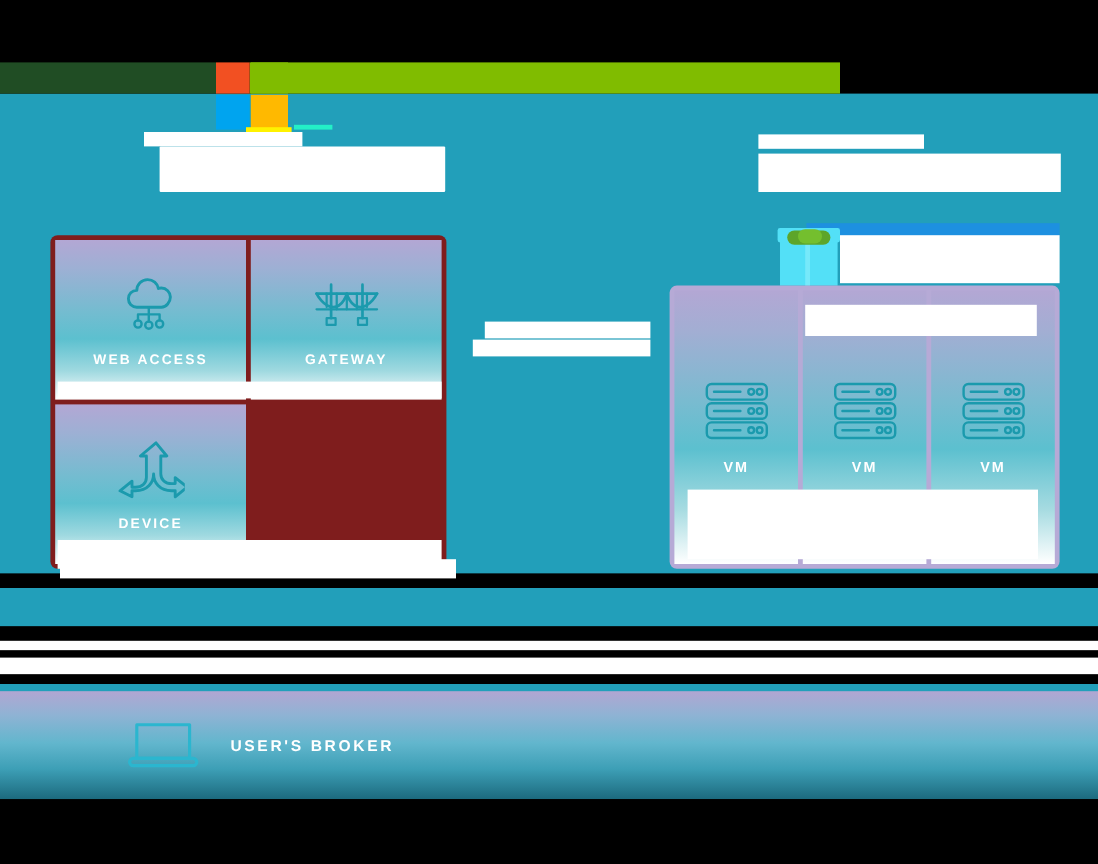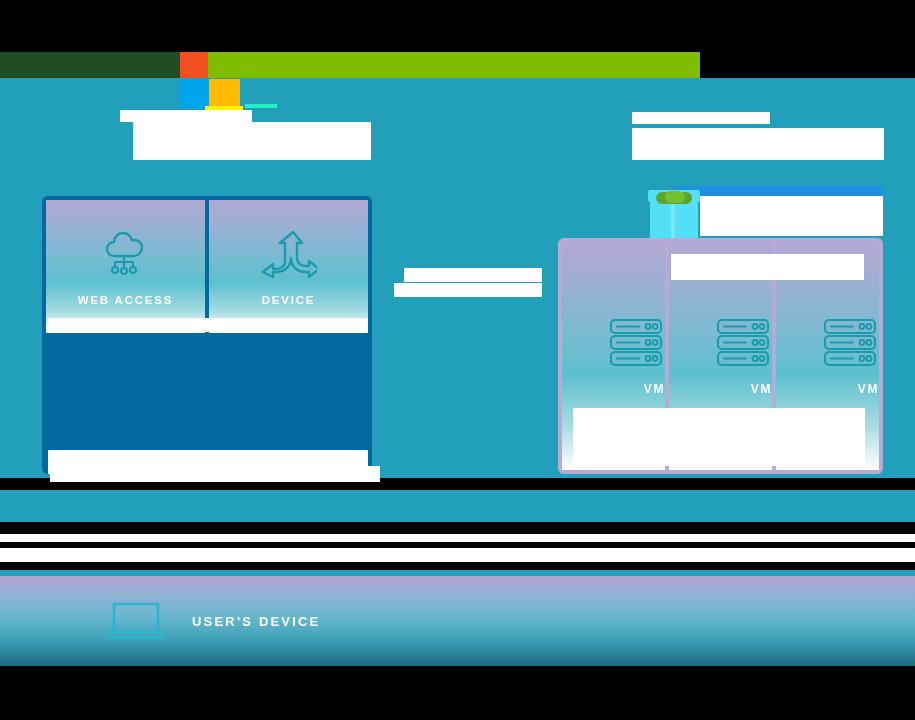--- a/index.html
+++ b/index.html
@@ -77,21 +77,21 @@
   }
 
   
   .panel {
     position: absolute;
     border-radius: 8px;
   }
   #left-panel {
     left: 42px; top: 196px;
     width: 330px; height: 278px;
-    background: #0369a1;
+    background: #7f1d1d;
     border-radius: 6px;
     padding: 4px;
   }
   #left-grid {
     position: relative;
     width: 100%; height: 100%;
     display: grid;
     grid-template-columns: 1fr 1fr;
     grid-template-rows: 1fr 1fr;
     gap: 4px;
@@ -146,21 +146,21 @@
     overflow: hidden;
     background: linear-gradient(180deg,
         #b3a7d4 0%,
         #a2aed3 15%,
         #7abbd0 40%,
         #5cc0cf 58%,
         #a6dbe1 80%,
         #ffffff 100%);
     display: flex;
     flex-direction: column;
-    align-items: flex-end;
+    align-items: center;
     justify-content: center;
   }
   .vm-tile .ico { width: 58px; height: 54px; margin-bottom: 12px; }
   .vm-tile .vm-label {
     color: #ffffff;
     font-size: 12px;
     font-weight: bold;
     letter-spacing: 1.6px;
   }
 
@@ -290,20 +290,33 @@
             <path class="stroke" d="M16 28c-4 0-7-3-7-7s3-7 7-7c0-5 4-9 9-9 4.5 0 8.3 3.2 9 7.4.8-.3 1.6-.4 2.5-.4 4 0 7.5 3.4 7.5 7.5S40.5 28 36.5 28H16z"></path>
             <path class="stroke-thin" d="M26 28v6M26 34h-9v5M26 34h9v5M26 34v6"></path>
             <circle class="stroke-thin" cx="17" cy="42" r="3"></circle>
             <circle class="stroke-thin" cx="26" cy="43" r="3"></circle>
             <circle class="stroke-thin" cx="35" cy="42" r="3"></circle>
           </svg>
         </span>
         <span class="tile-label">WEB ACCESS</span>
       </div>
 
+      <div class="tile">
+        <span class="ico">
+          <svg viewBox="0 0 60 48" width="60" height="48">
+            <path class="stroke" d="M3 14h54"></path>
+            <path class="stroke" d="M3 14c0 0 6 12 15 12s12-12 12-12 3 12 12 12 15-12 15-12"></path>
+            <path class="stroke-thin" d="M12 14v12M21 14v14M30 14v14M39 14v14M48 14v12"></path>
+            <path class="stroke" d="M16 6v30M44 6v30"></path>
+            <path class="stroke-thin" d="M3 28h54"></path>
+            <path class="stroke-thin" d="M12 36h8v6h-8zM40 36h8v6h-8z"></path>
+          </svg>
+        </span>
+        <span class="tile-label">GATEWAY</span>
+      </div>
 
       <div class="tile">
         <span class="ico">
           <svg viewBox="0 0 56 52" width="56" height="52">
             <path class="stroke" d="M28 4 L37 15 H32 V30 c0 5 4 8 9 8 h3 v-5 l10 8 -10 8 v-5 h-3 c-10 0 -15 -7 -15 -14
                  c0 7 -5 14 -15 14 h-3 v5 L-2 44 8 36 v5 h3 c5 0 9 -3 9 -8 V15 h-5 z" transform="translate(4,0)"></path>
           </svg>
         </span>
         <span class="tile-label">DEVICE</span>
       </div>
@@ -390,18 +403,18 @@
   <div class="redact" style="left:50px; top:466px; width:330px; height:16px;"></div>
 
   <div id="device-left-fade"></div>
   <div id="device-bar">
     <span class="dev-ico">
       <svg viewBox="0 0 64 46" width="64" height="46">
         <path fill="none" stroke="#2bb6cf" stroke-width="2.6" stroke-linejoin="round" d="M10 6h44v28H10z" rx="3"></path>
         <rect fill="none" stroke="#2bb6cf" stroke-width="2.6" x="4" y="34" width="56" height="6" rx="3"></rect>
       </svg>
     </span>
-    <span class="dev-label">USER'S DEVICE</span>
+    <span class="dev-label">USER'S BROKER</span>
   </div>
 
   <div class="black-band" style="top:666px; height:54px;"></div>
 
 </div>
 
 </body></html>

